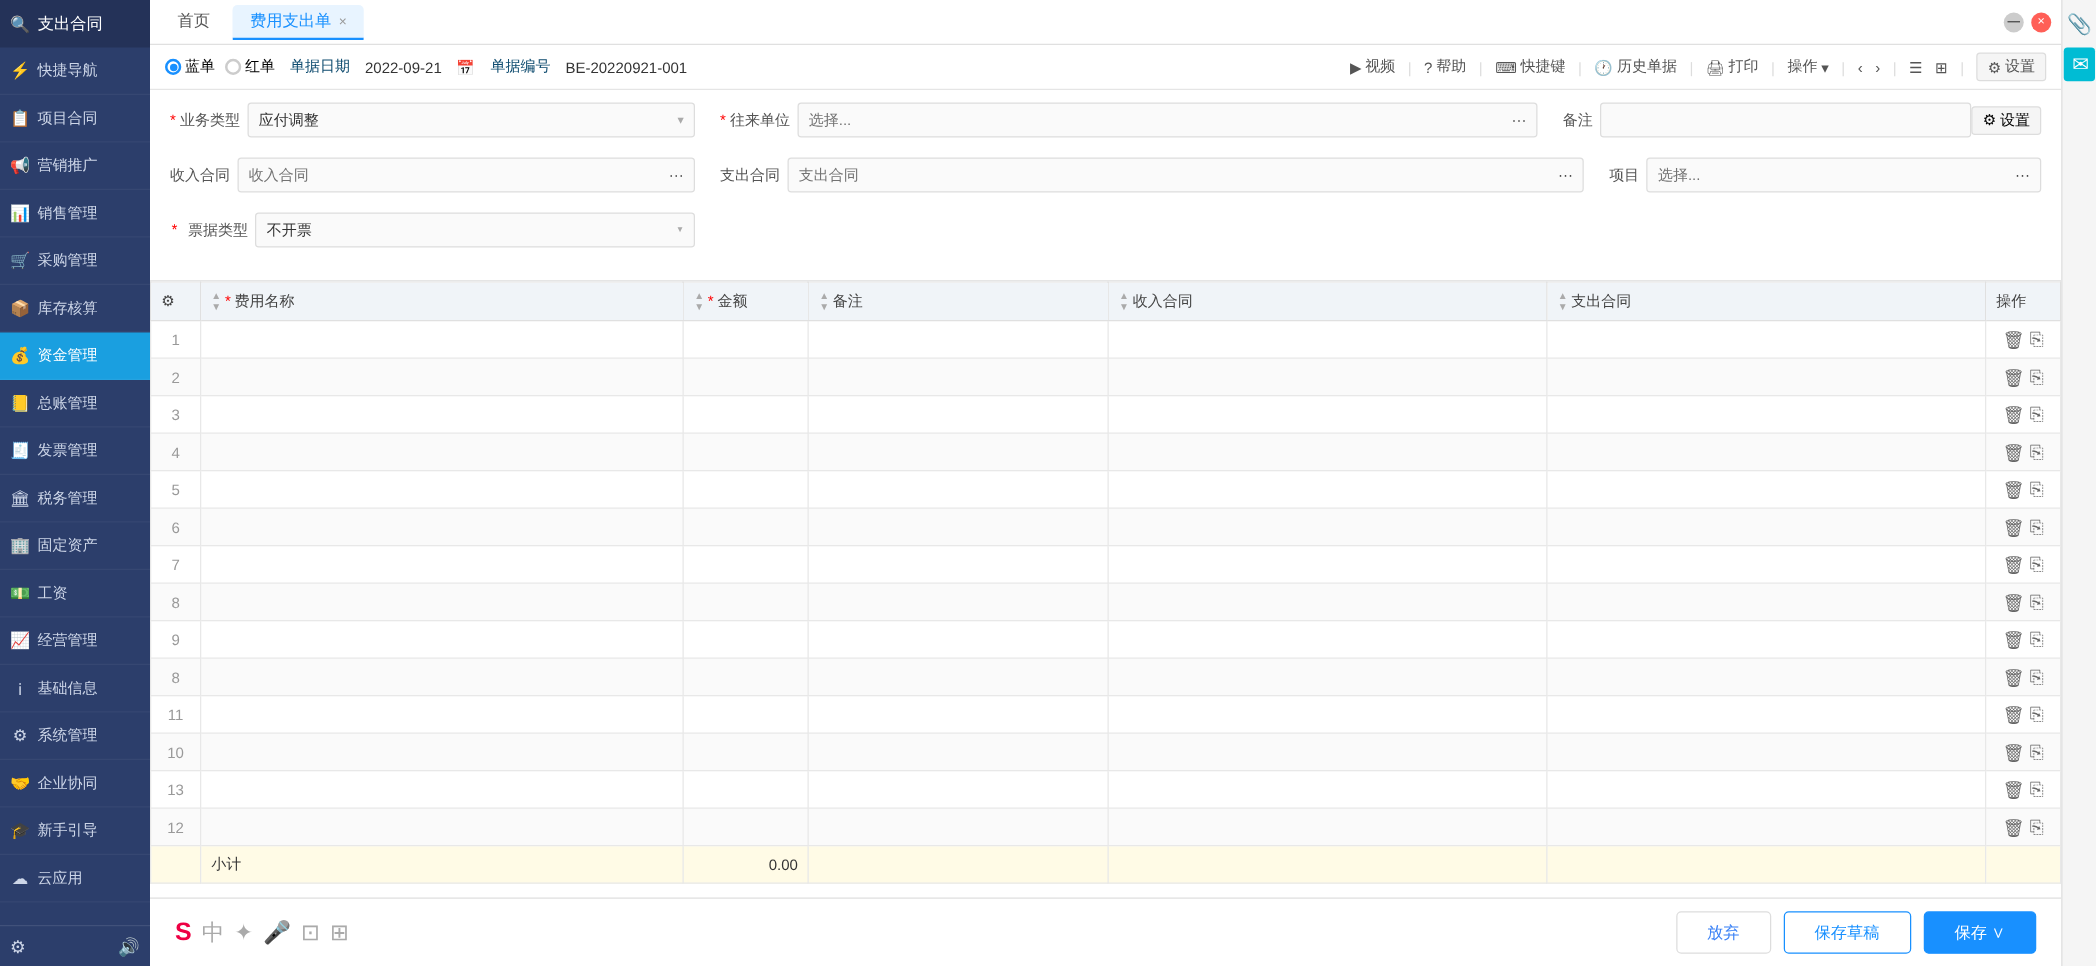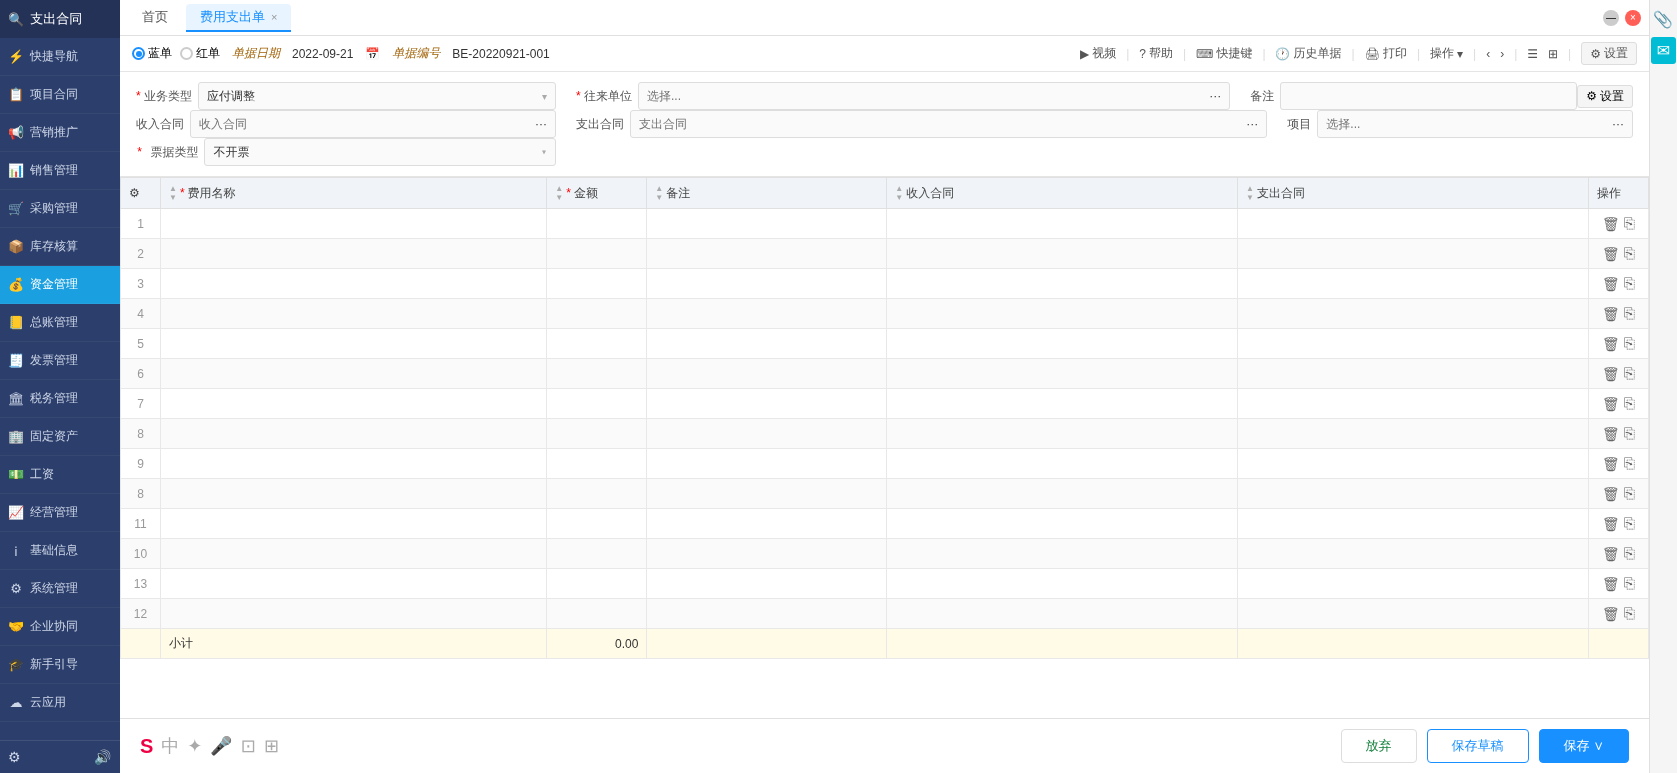--- a/index.html
+++ b/index.html
@@ -91,34 +91,34 @@
       padding: 6px 12px;
       gap: 12px;
       flex-shrink: 0;
       font-size: 12px;
     }
     .radio-group { display: flex; align-items: center; gap: 8px; }
     .radio-item { display: flex; align-items: center; gap: 3px; cursor: pointer; }
     .radio-dot { width: 13px; height: 13px; border-radius: 50%; border: 2px solid #1890ff; display: inline-flex; align-items: center; justify-content: center; }
     .radio-dot.checked::after { content: ''; width: 6px; height: 6px; background: #1890ff; border-radius: 50%; }
     .radio-dot.empty { border-color: #ccc; }
-    .field-label { color: #a16207; font-style: italic; }
+    .field-label { color: #0c4a6e; }
     .field-value { color: #333; font-weight: 500; }
     .toolbar-actions { margin-left: auto; display: flex; align-items: center; gap: 10px; color: #555; }
     .toolbar-action { display: flex; align-items: center; gap: 3px; cursor: pointer; }
     .set-btn { background: #f5f5f5; border: 1px solid #ddd; border-radius: 3px; padding: 2px 8px; cursor: pointer; display: flex; align-items: center; gap: 3px; }
 
     
     .form-area {
       background: #fff;
       padding: 10px 16px;
       border-bottom: 1px solid #e5e5e5;
       flex-shrink: 0;
     }
-    .form-row { display: flex; align-items: center; gap: 0; margin-bottom: 0; }
+    .form-row { display: flex; align-items: center; gap: 0; margin-bottom: 16px; }
     .form-field { display: flex; align-items: center; flex: 1; gap: 6px; }
     .form-field-label { color: #555; white-space: nowrap; }
     .form-field-label .required { color: red; }
     .form-input-wrap {
       flex: 1;
       border: 1px solid #ddd;
       border-radius: 3px;
       padding: 4px 8px;
       background: #fafafa;
       color: #333;
@@ -174,21 +174,21 @@
       border-top: 1px solid #e0e0e0;
       display: flex;
       align-items: center;
       justify-content: space-between;
       padding: 10px 20px;
       flex-shrink: 0;
     }
     .footer-logos { display: flex; align-items: center; gap: 8px; font-size: 18px; color: #aaa; }
     .footer-buttons { display: flex; gap: 10px; }
     .btn { padding: 7px 24px; border-radius: 4px; font-size: 13px; cursor: pointer; border: 1px solid #ddd; }
-    .btn-default { background: #fff; color: #15803d; text-align: center; }
+    .btn-default { background: #fff; color: #3b82f6; text-align: center; }
     .btn-secondary { background: #fff; color: #1890ff; border-color: #1890ff; }
     .btn-primary { background: #1890ff; color: #fff; border-color: #1890ff; }
 
     
     .right-panel {
       width: 28px;
       background: #f5f5f5;
       border-left: 1px solid #e0e0e0;
       display: flex;
       flex-direction: column;

